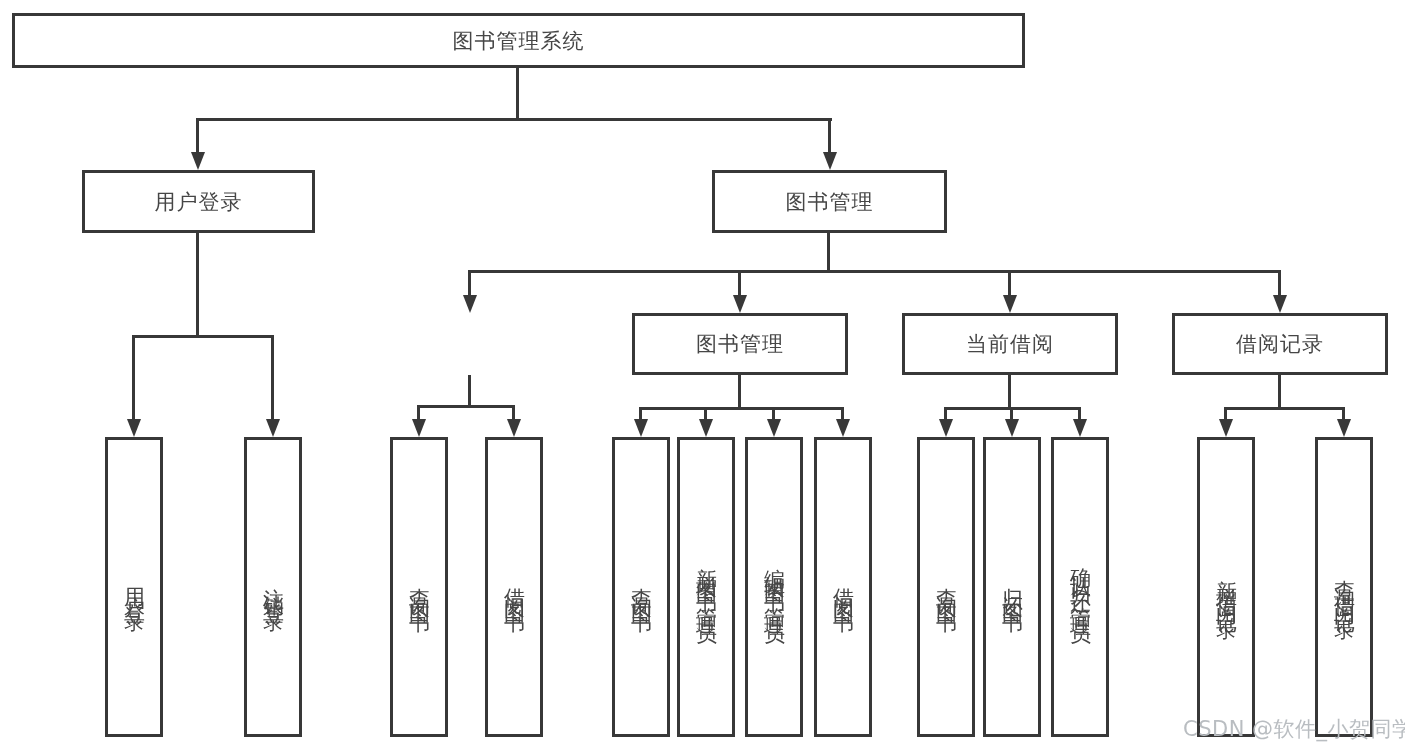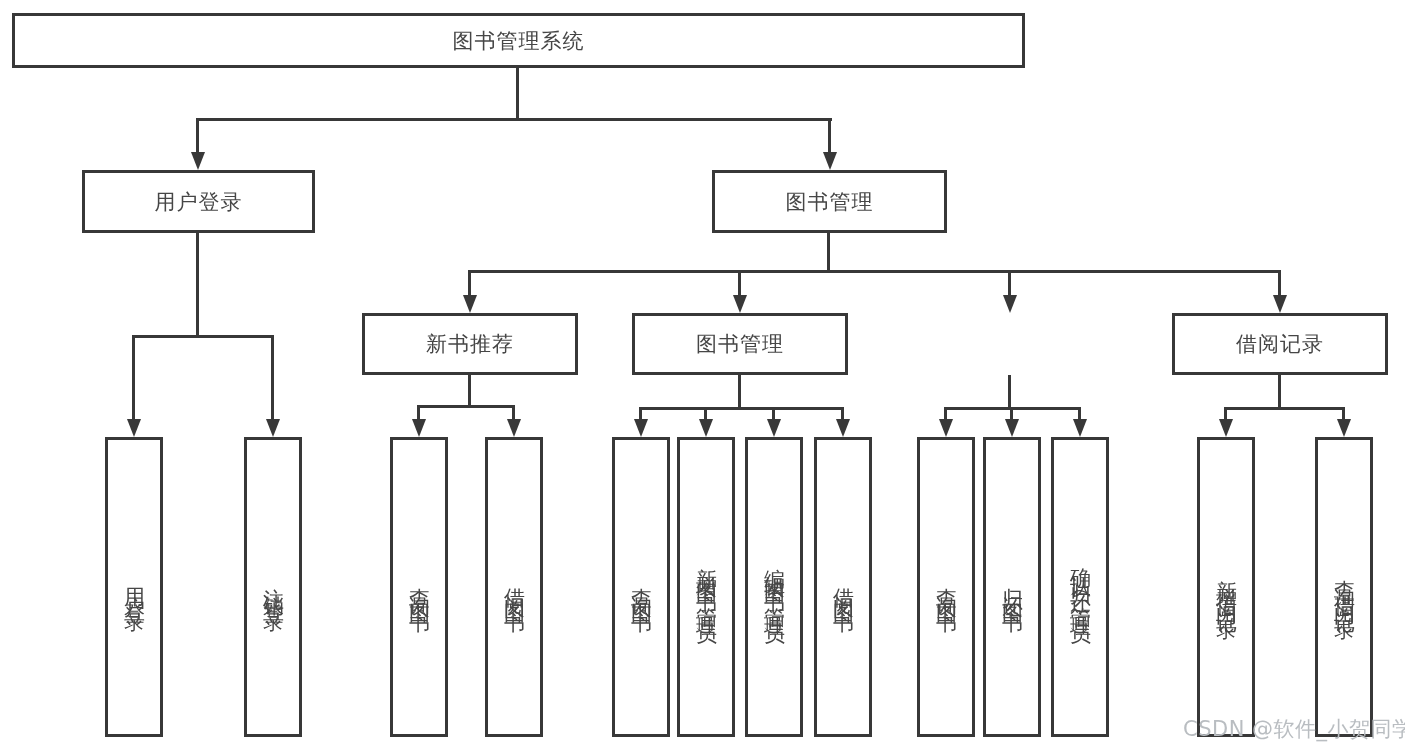--- a/index.html
+++ b/index.html
@@ -32,24 +32,24 @@
 <body>
 
 <div class="stage">
 
   <div class="box" style="left:12px;top:13px;width:1013px;height:55px;">图书管理系统</div>
 
   <div class="box" style="left:82px;top:170px;width:233px;height:63px;">用户登录</div>
 
   <div class="box" style="left:712px;top:170px;width:235px;height:63px;">图书管理</div>
 
-  <div class="box" style="left:362px;top:313px;width:216px;height:62px;">新书推荐</div>
 
   <div class="box" style="left:632px;top:313px;width:216px;height:62px;">图书管理</div>
 
+  <div class="box" style="left:902px;top:313px;width:216px;height:62px;">当前借阅</div>
 
   <div class="box" style="left:1172px;top:313px;width:216px;height:62px;">借阅记录</div>
 
   <div class="box vbox" style="left:105px;top:437px;width:58px;height:300px;">用户登录</div>
   <div class="box vbox" style="left:244px;top:437px;width:58px;height:300px;">注销登录</div>
 
   <div class="box vbox" style="left:390px;top:437px;width:58px;height:300px;">查询图书</div>
   <div class="box vbox" style="left:485px;top:437px;width:58px;height:300px;">借阅图书</div>
 
   <div class="box vbox" style="left:612px;top:437px;width:58px;height:300px;">查询图书</div>

